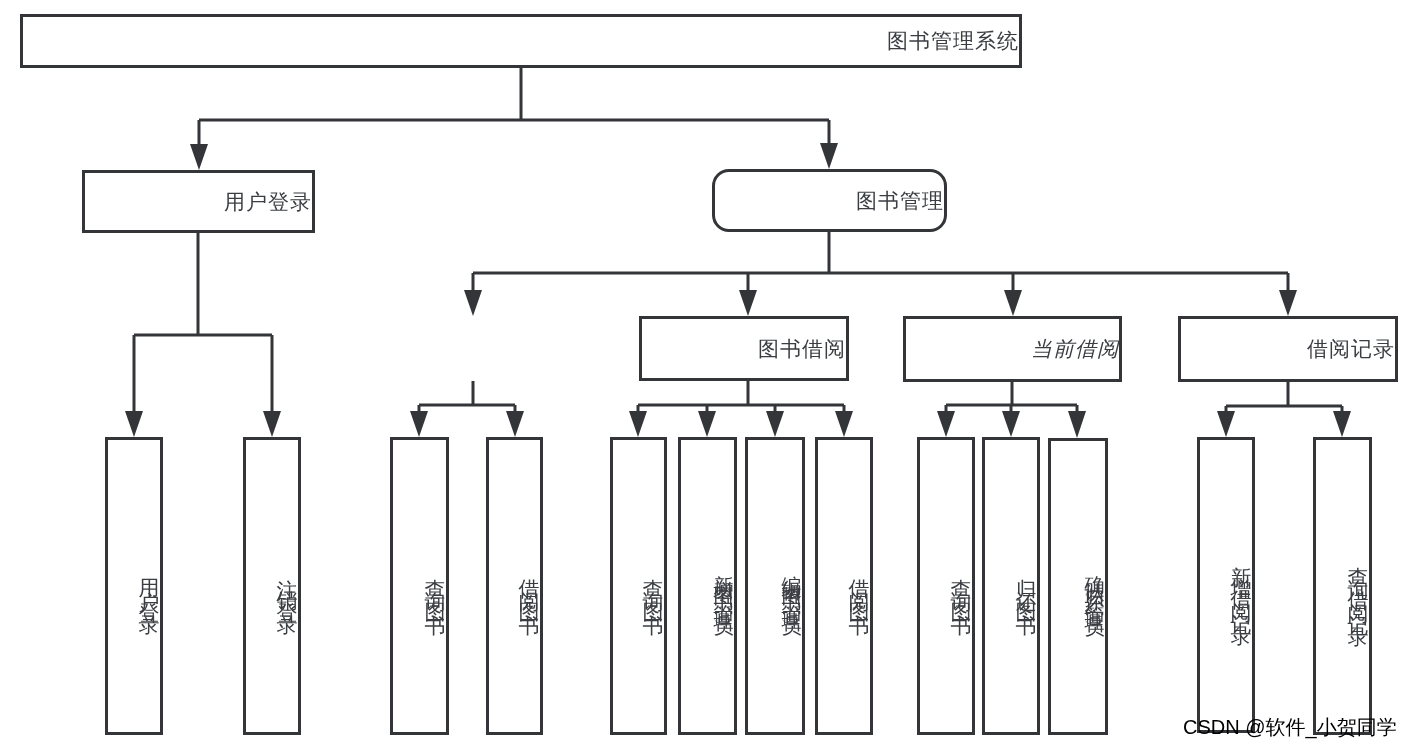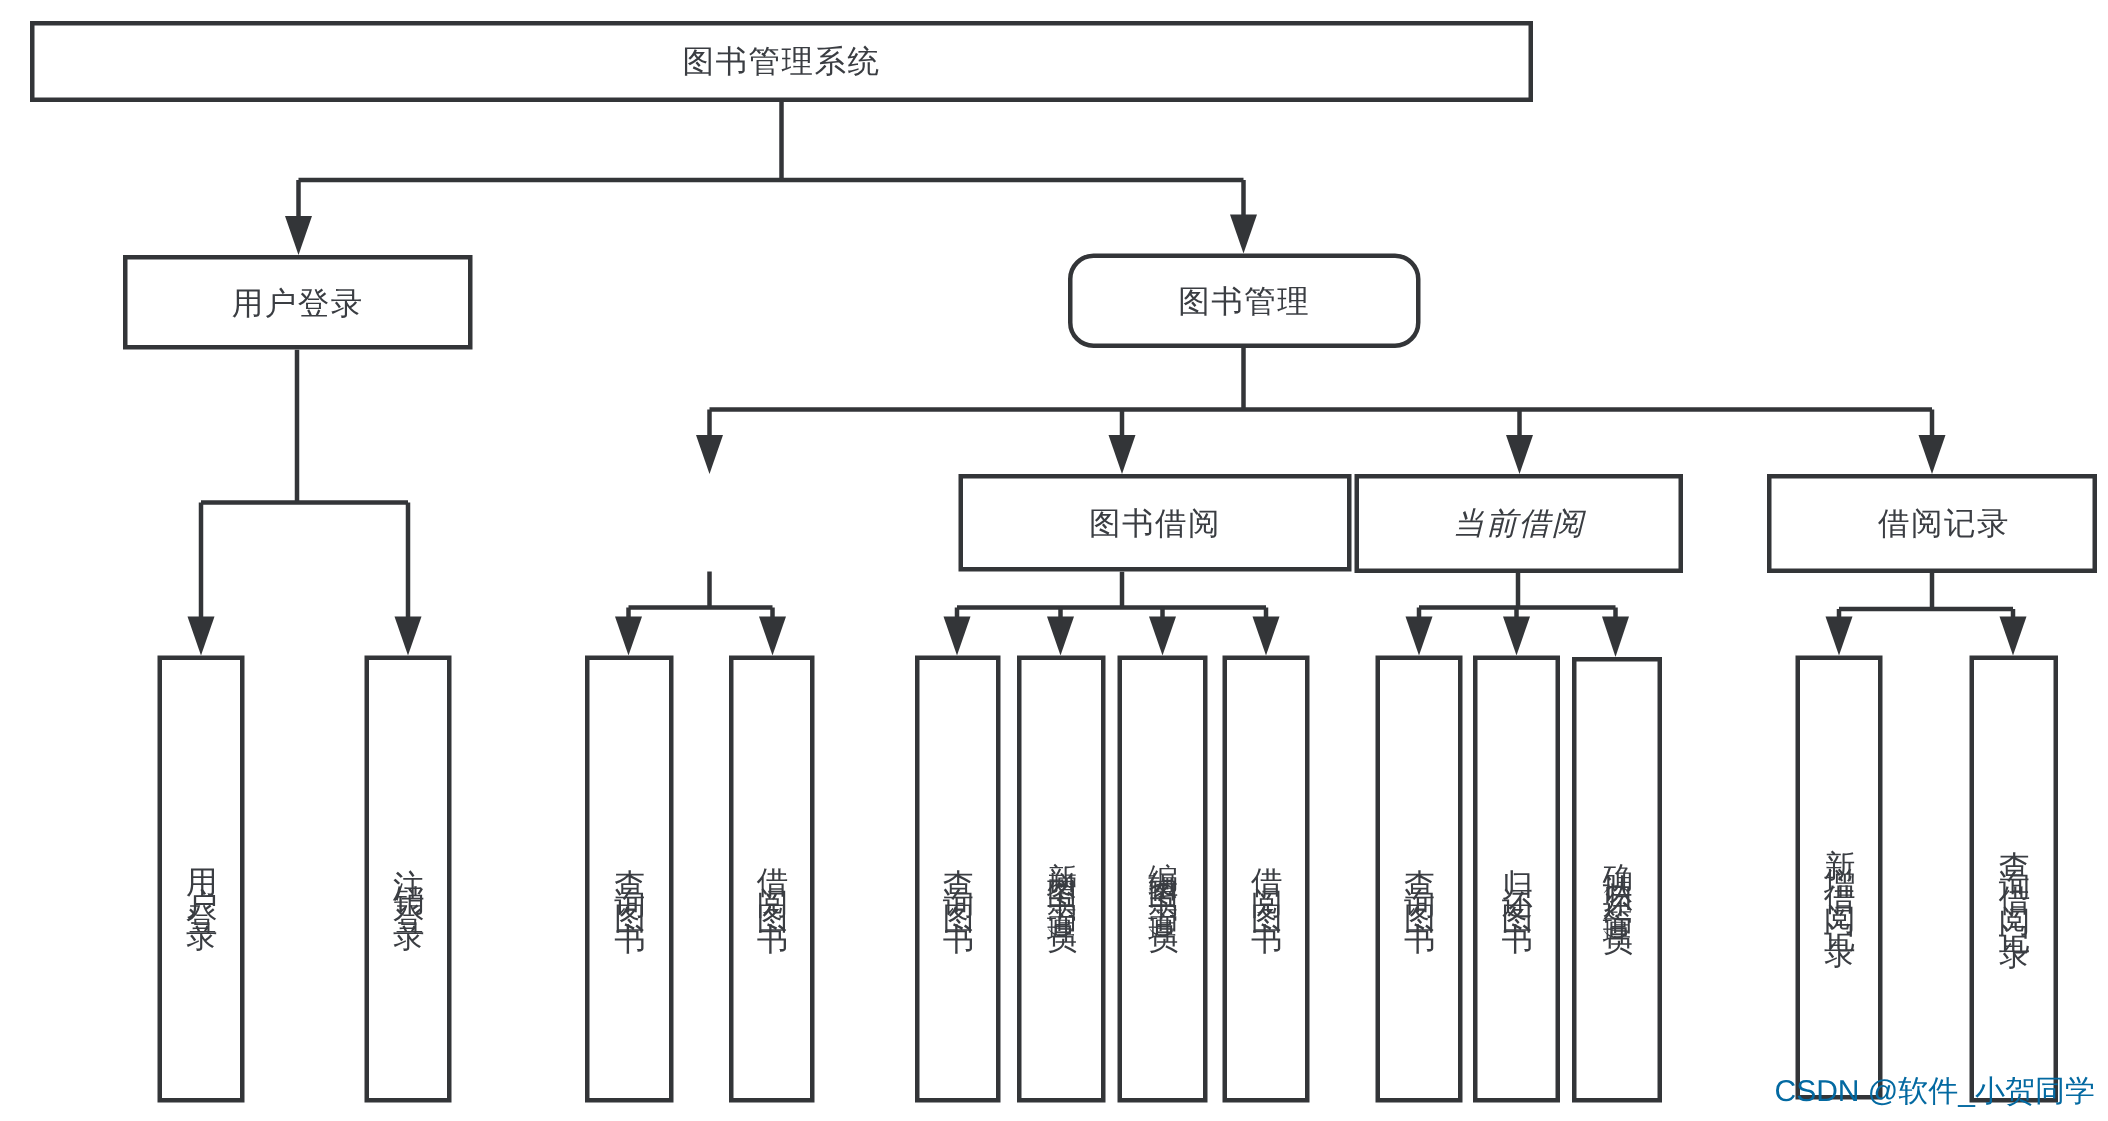--- a/index.html
+++ b/index.html
@@ -29,21 +29,21 @@
     fill: #333538;
     stroke: none;
   }
   .node {
     position: absolute;
     box-sizing: border-box;
     border: 3px solid #333538;
     background: #ffffff;
     display: flex;
     align-items: center;
-    justify-content: center;
+    justify-content: flex-end;
     color: #3a3d42;
   }
   .hbox {
     font-size: 21px;
     letter-spacing: 1px;
     white-space: nowrap;
   }
   .vbox .label {
     writing-mode: vertical-rl;
     text-orientation: mixed;
@@ -54,21 +54,21 @@
   }
   .vbox.long .label {
     font-size: 20px;
     letter-spacing: 6px;
   }
   .watermark {
     position: absolute;
     left: 1183px;
     top: 714px;
     font-size: 20px;
-    color: #0369a1;
+    color: #000000;
     white-space: nowrap;
     z-index: 5;
   }
 </style>
 </head>
 <body>
 
 <div class="canvas">
 
   <svg class="connectors" viewBox="0 0 1405 747" xmlns="http://www.w3.org/2000/svg">
@@ -151,21 +151,21 @@
     <span class="label">图书管理系统</span>
   </div>
 
   <div class="node hbox" style="left:82px; top:170px; width:233px; height:63px;">
     <span class="label">用户登录</span>
   </div>
   <div class="node hbox" style="left:712px; top:169px; width:235px; height:63px;border-radius:17px;">
     <span class="label">图书管理</span>
   </div>
 
-  <div class="node hbox" style="left:639px; top:316px; width:262px; height:65px;">
+  <div class="node hbox" style="left:639px; top:316px; width:210px; height:65px;">
     <span class="label">图书借阅</span>
   </div>
   <div class="node hbox" style="left:903px; top:316px; width:219px; height:66px;font-style:italic;">
     <span class="label">当前借阅</span>
   </div>
   <div class="node hbox" style="left:1178px; top:316px; width:220px; height:66px;padding-left:16px;">
     <span class="label">借阅记录</span>
   </div>
 
   <div class="node vbox" style="left:105px; top:437px; width:58px; height:298px;">

